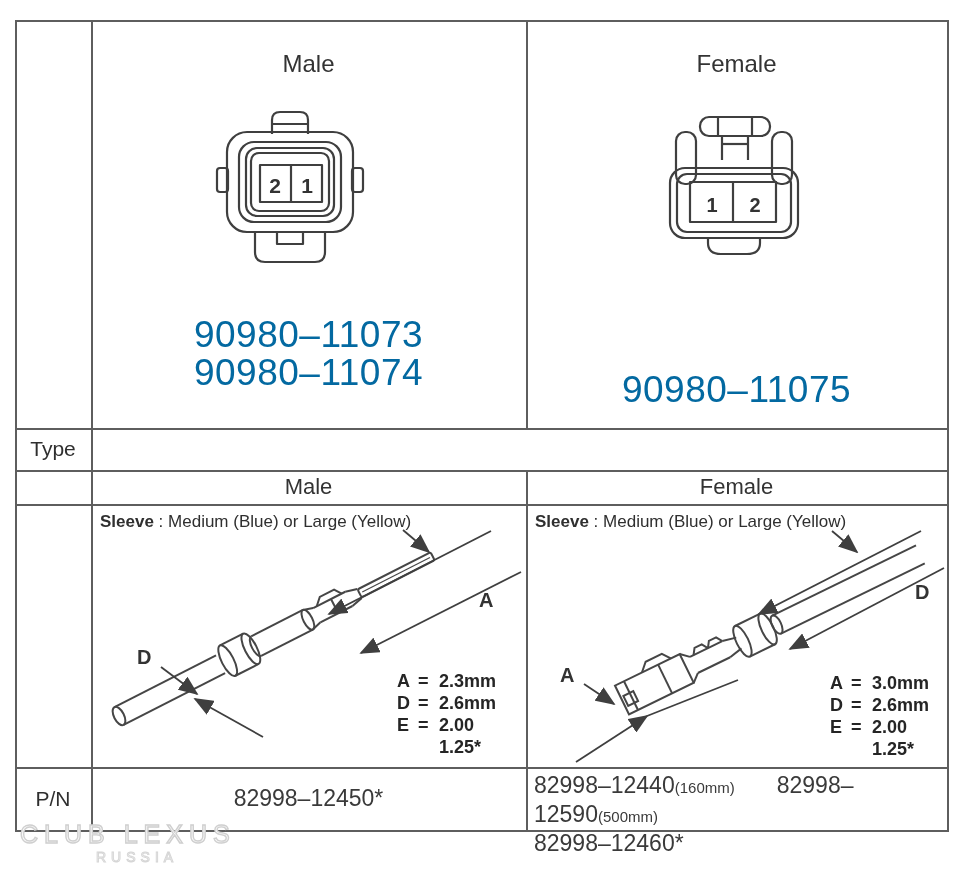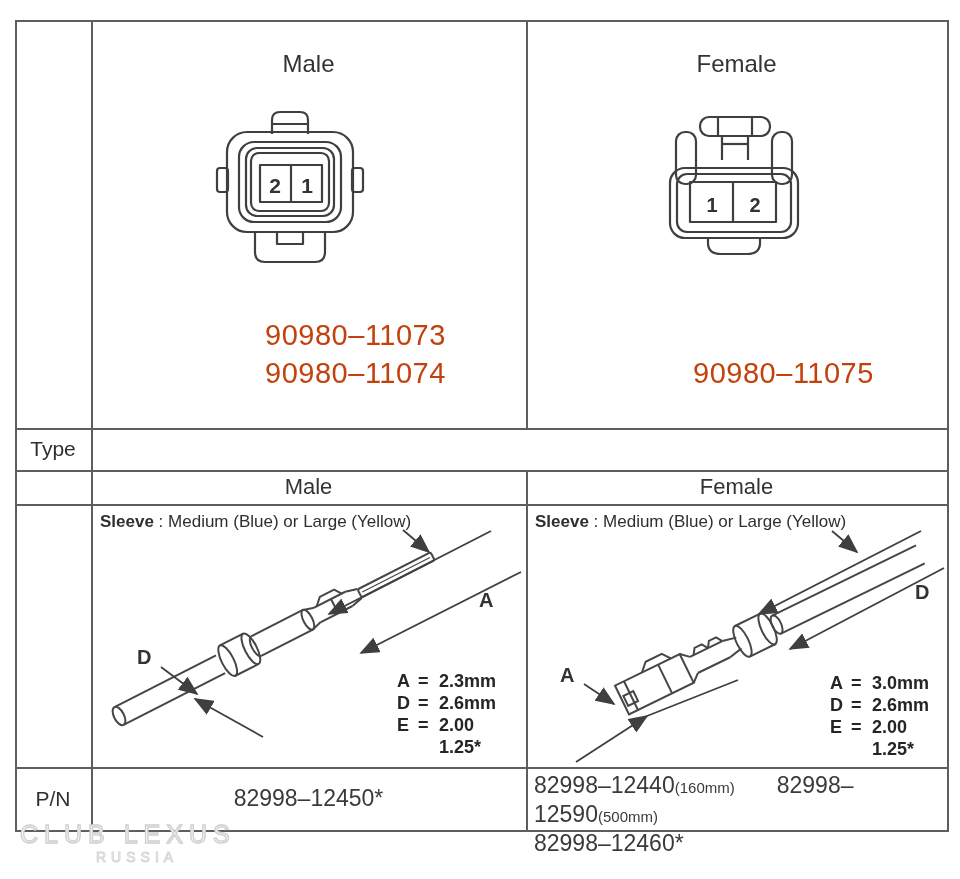--- a/index.html
+++ b/index.html
@@ -3,21 +3,21 @@
 <meta charset="utf-8">
 <style>
   html,body{margin:0;padding:0;background:#fff;}
   #canvas{position:relative;width:960px;height:879px;background:#fff;overflow:hidden;
           font-family:"Liberation Sans",sans-serif;color:#2f2f2f;}
   .hline{position:absolute;height:2px;background:#5e5e5e;}
   .vline{position:absolute;width:2px;background:#5e5e5e;}
   .cell{position:absolute;}
   .center{display:flex;align-items:center;justify-content:center;text-align:left;}
   .face-title{font-size:24px;color:#333;}
-  .pn-big{font-size:29px;line-height:38px;color:#c2410c;letter-spacing:0.5px;padding-left:47px;}
+  .pn-big{font-size:37px;line-height:38px;color:#0369a1;letter-spacing:0.5px;}
   .type-label{font-size:21px;}
   .type-value{font-size:29px;font-weight:bold;color:#1e1e1e;}
   .hdr{font-size:22px;color:#333;}
   .sleeve-note{position:absolute;left:9px;top:8px;font-size:17px;color:#2f2f2f;white-space:nowrap;}
   .sleeve-note b{font-weight:bold;text-align:right;}
   .dims{position:absolute;display:grid;grid-template-columns:21px 21px auto;
         font-size:18px;font-weight:bold;line-height:22px;color:#252525;}
   .pn-label{font-size:21px;}
   .pn-lines{font-size:23px;line-height:27px;color:#3a3a3a;}
   .pn-note{font-size:15px;}
@@ -84,21 +84,21 @@
       <path d="M40,126 v5 q0,11 13,11 h26 q13,0 13,-11 v-5"></path>
     </g>
     <text x="44" y="100" text-anchor="middle" font-size="20" font-weight="600">1</text>
     <text x="87" y="100" text-anchor="middle" font-size="20" font-weight="600">2</text>
   </svg>
 
   <div class="cell center pn-big" style="left:91px;top:312px;width:435px;height:84px;flex-direction:column">
     <div>90980–11073</div>
     <div>90980–11074</div>
   </div>
-  <div class="cell center pn-big" style="left:526px;top:352px;width:421px;height:42px">
+  <div class="cell center pn-big" style="left:526px;top:369px;width:421px;height:42px">
     <div>90980–11075</div>
   </div>
 
   <div class="cell center type-label" style="left:15px;top:428px;width:76px;height:42px">Type</div>
 
   <div class="cell center hdr" style="left:91px;top:470px;width:435px;height:34px">Male</div>
   <div class="cell center hdr" style="left:526px;top:470px;width:421px;height:34px">Female</div>
 
   <div class="cell" style="left:91px;top:504px;width:435px;height:263px">
     <svg width="435" height="263" viewBox="0 0 435 263">

